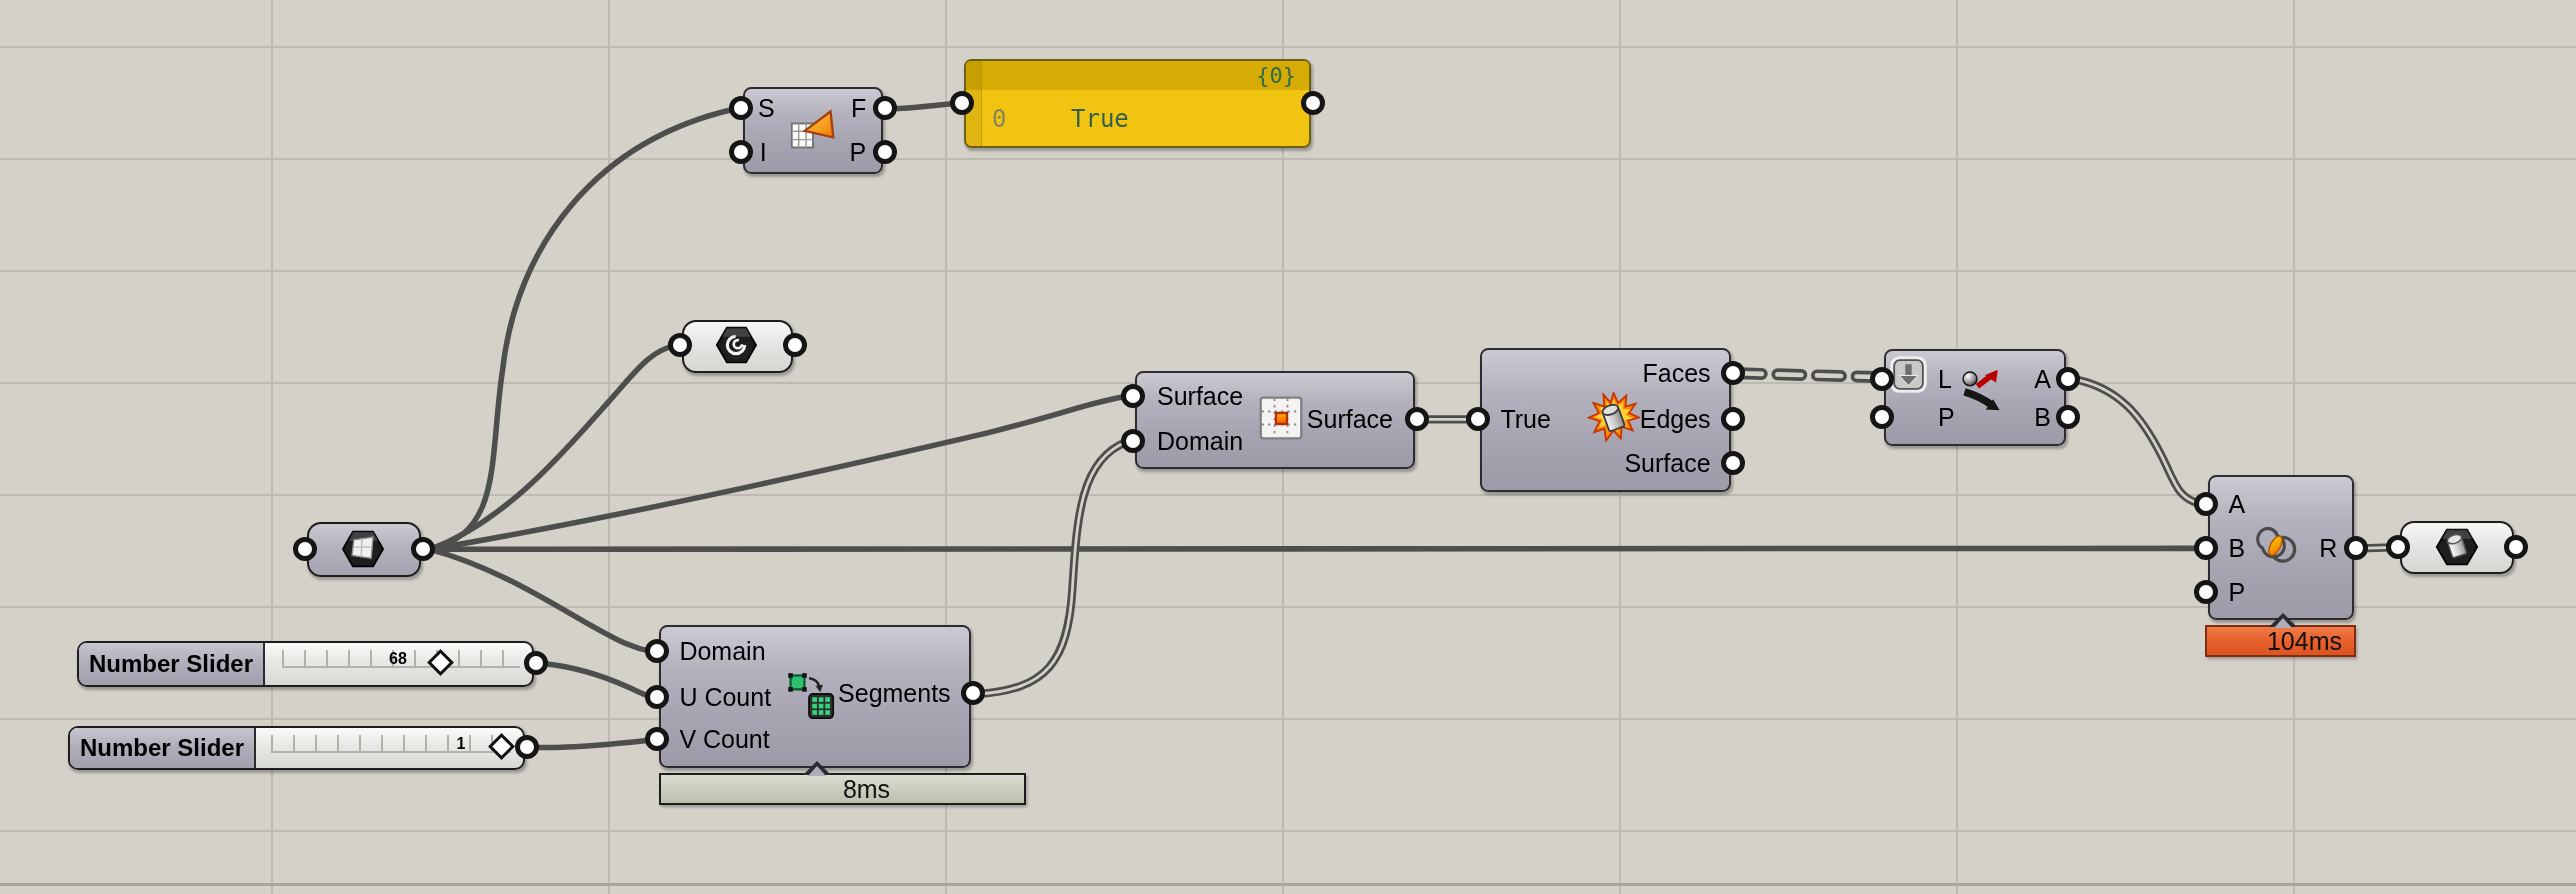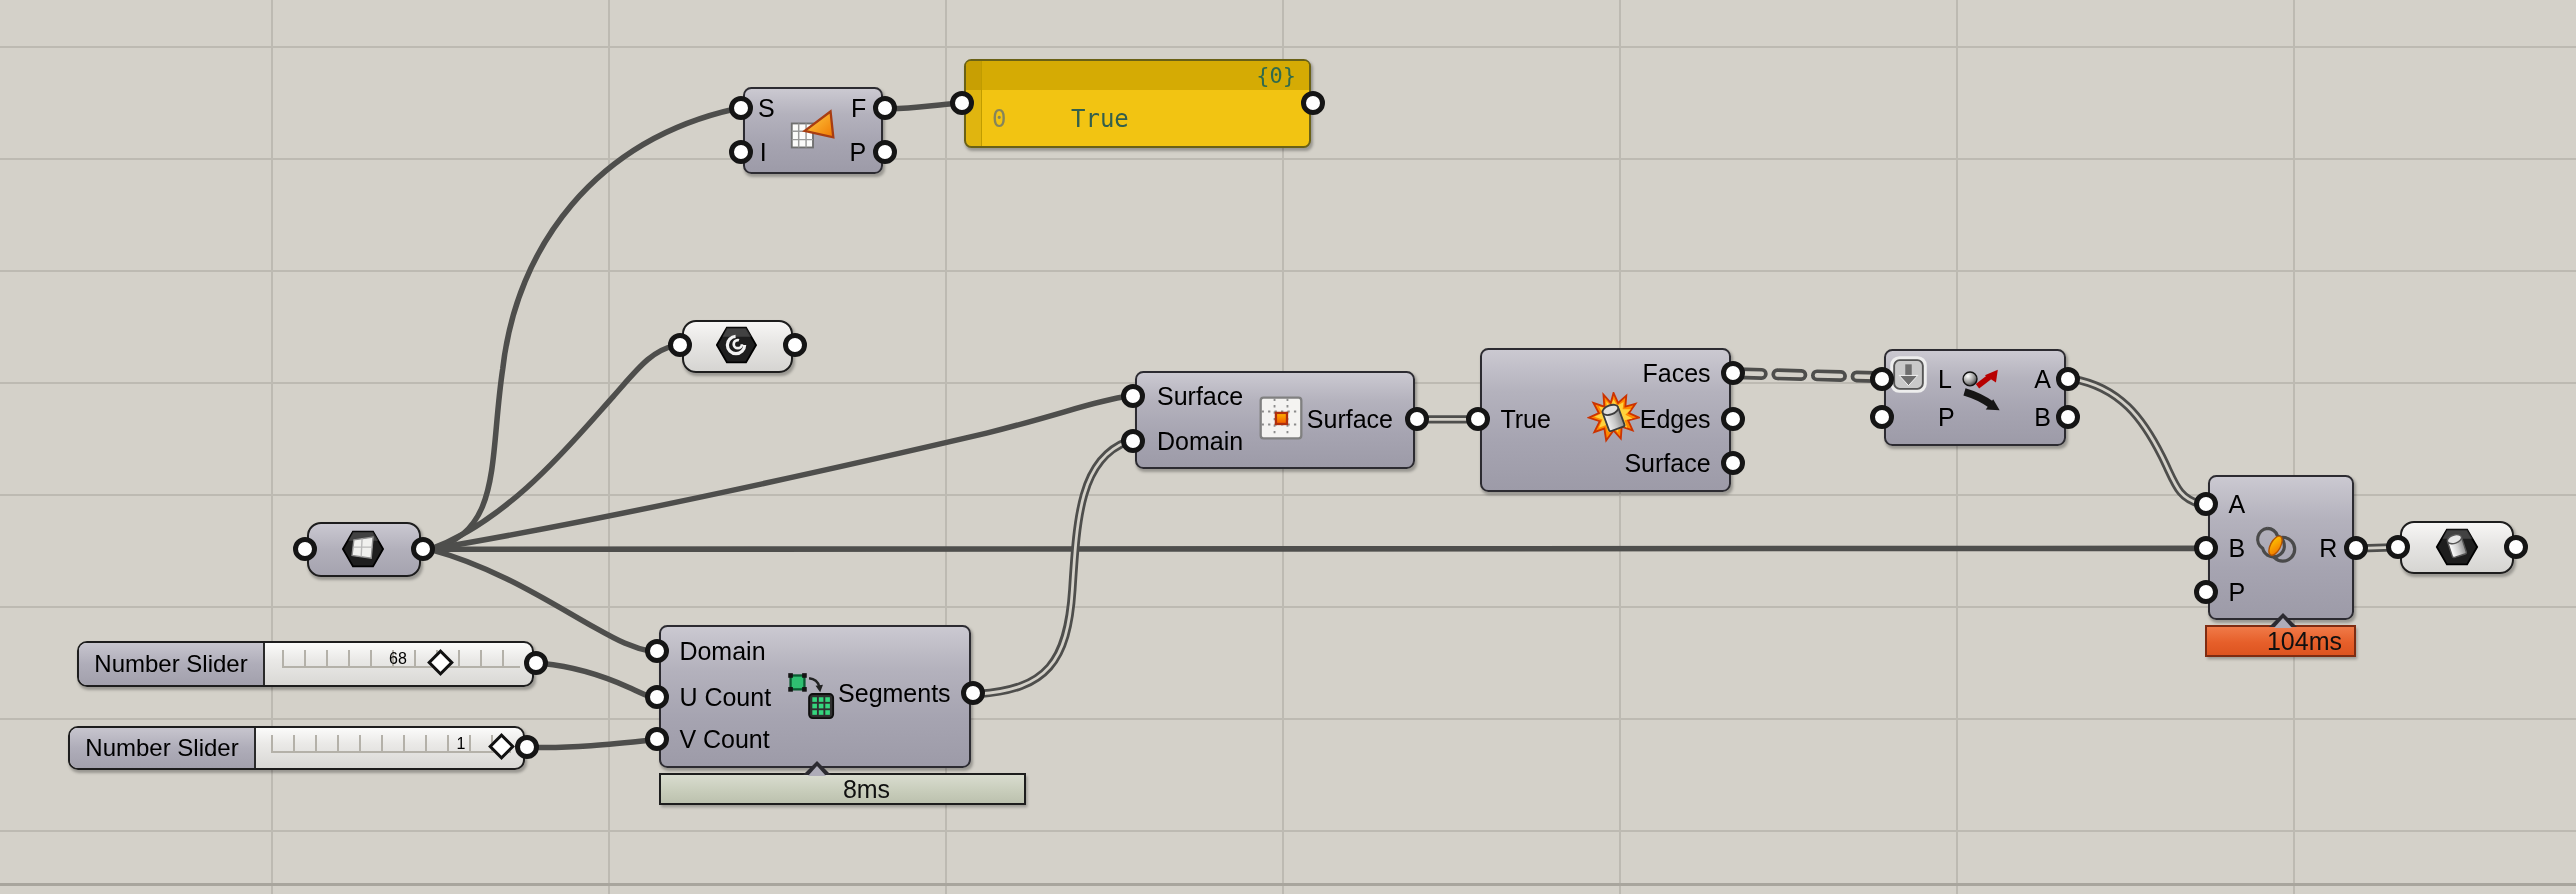--- a/index.html
+++ b/index.html
@@ -25,21 +25,21 @@
   .icon{position:absolute;}
   .tag{position:absolute;z-index:2;box-sizing:border-box;border:2.8px solid #1d1d1d;
     display:flex;align-items:center;justify-content:center;font-size:25px;color:#101010;box-shadow:1.8px 2.8px 2.8px rgba(0,0,0,.28);padding-left:48px;}
   .tag .notch{position:absolute;top:-14px;width:0;height:0;
     border-left:14px solid transparent;border-right:14px solid transparent;border-bottom:14.8px solid #2c2b31;}
   .tag .notch:after{content:"";position:absolute;left:-9.2px;top:4.6px;width:0;height:0;
     border-left:9.2px solid transparent;border-right:9.2px solid transparent;border-bottom:10px solid #aeacb8;}
   .tag.warn{background:linear-gradient(180deg,#f07a48 0%,#e65f2a 55%,#dd5420 100%);border-color:#7e2c12;}
   .tag.ok{background:linear-gradient(180deg,#d9dccf 0%,#c7ccba 60%,#bcc1ae 100%);}
   .slider{position:absolute;z-index:2;box-sizing:border-box;border:2.8px solid #1d1d1d;border-radius:10px;
-    background:linear-gradient(180deg,#fbfbfa 0%,#eae9e7 40%,#d9d8d5 100%);box-shadow:1.8px 2.8px 2.8px rgba(0,0,0,.28);}
+    background:linear-gradient(180deg,#fbfbfa 0%,#eae9e7 40%,#d9d8d5 100%);box-shadow:1.8px 2.8px 2.8px rgba(0,0,0,.28);font-weight:bold;}
   .slider .lab{position:absolute;left:0;top:0;bottom:0;width:184px;border-right:2.8px solid #2a2a2a;border-radius:7.4px 0 0 7.4px;
     background:linear-gradient(180deg,#c7c5ce 0%,#afadb9 50%,#a2a0ac 100%);
     display:flex;align-items:center;justify-content:center;font-size:24px;color:#000;}
   .slider .track{position:absolute;top:6.5px;height:16.6px;
     background:repeating-linear-gradient(90deg,#b4b1a9 0 1.8px,transparent 1.8px 22px);
     border-bottom:2.8px solid #b4b1a9;}
   .slider .val{position:absolute;font-size:16px;color:#000;text-align:center;}
   .slider .grip{position:absolute;width:13px;height:13px;background:#fff;border:3.7px solid #111;transform:rotate(45deg);}
   .panel{position:absolute;z-index:2;box-sizing:border-box;width:347px;height:89px;background:#f2c412;
     border:2.8px solid #6a6116;border-radius:7.4px;font-family:"DejaVu Sans Mono",monospace;box-shadow:1.8px 2.8px 2.8px rgba(0,0,0,.28);}

